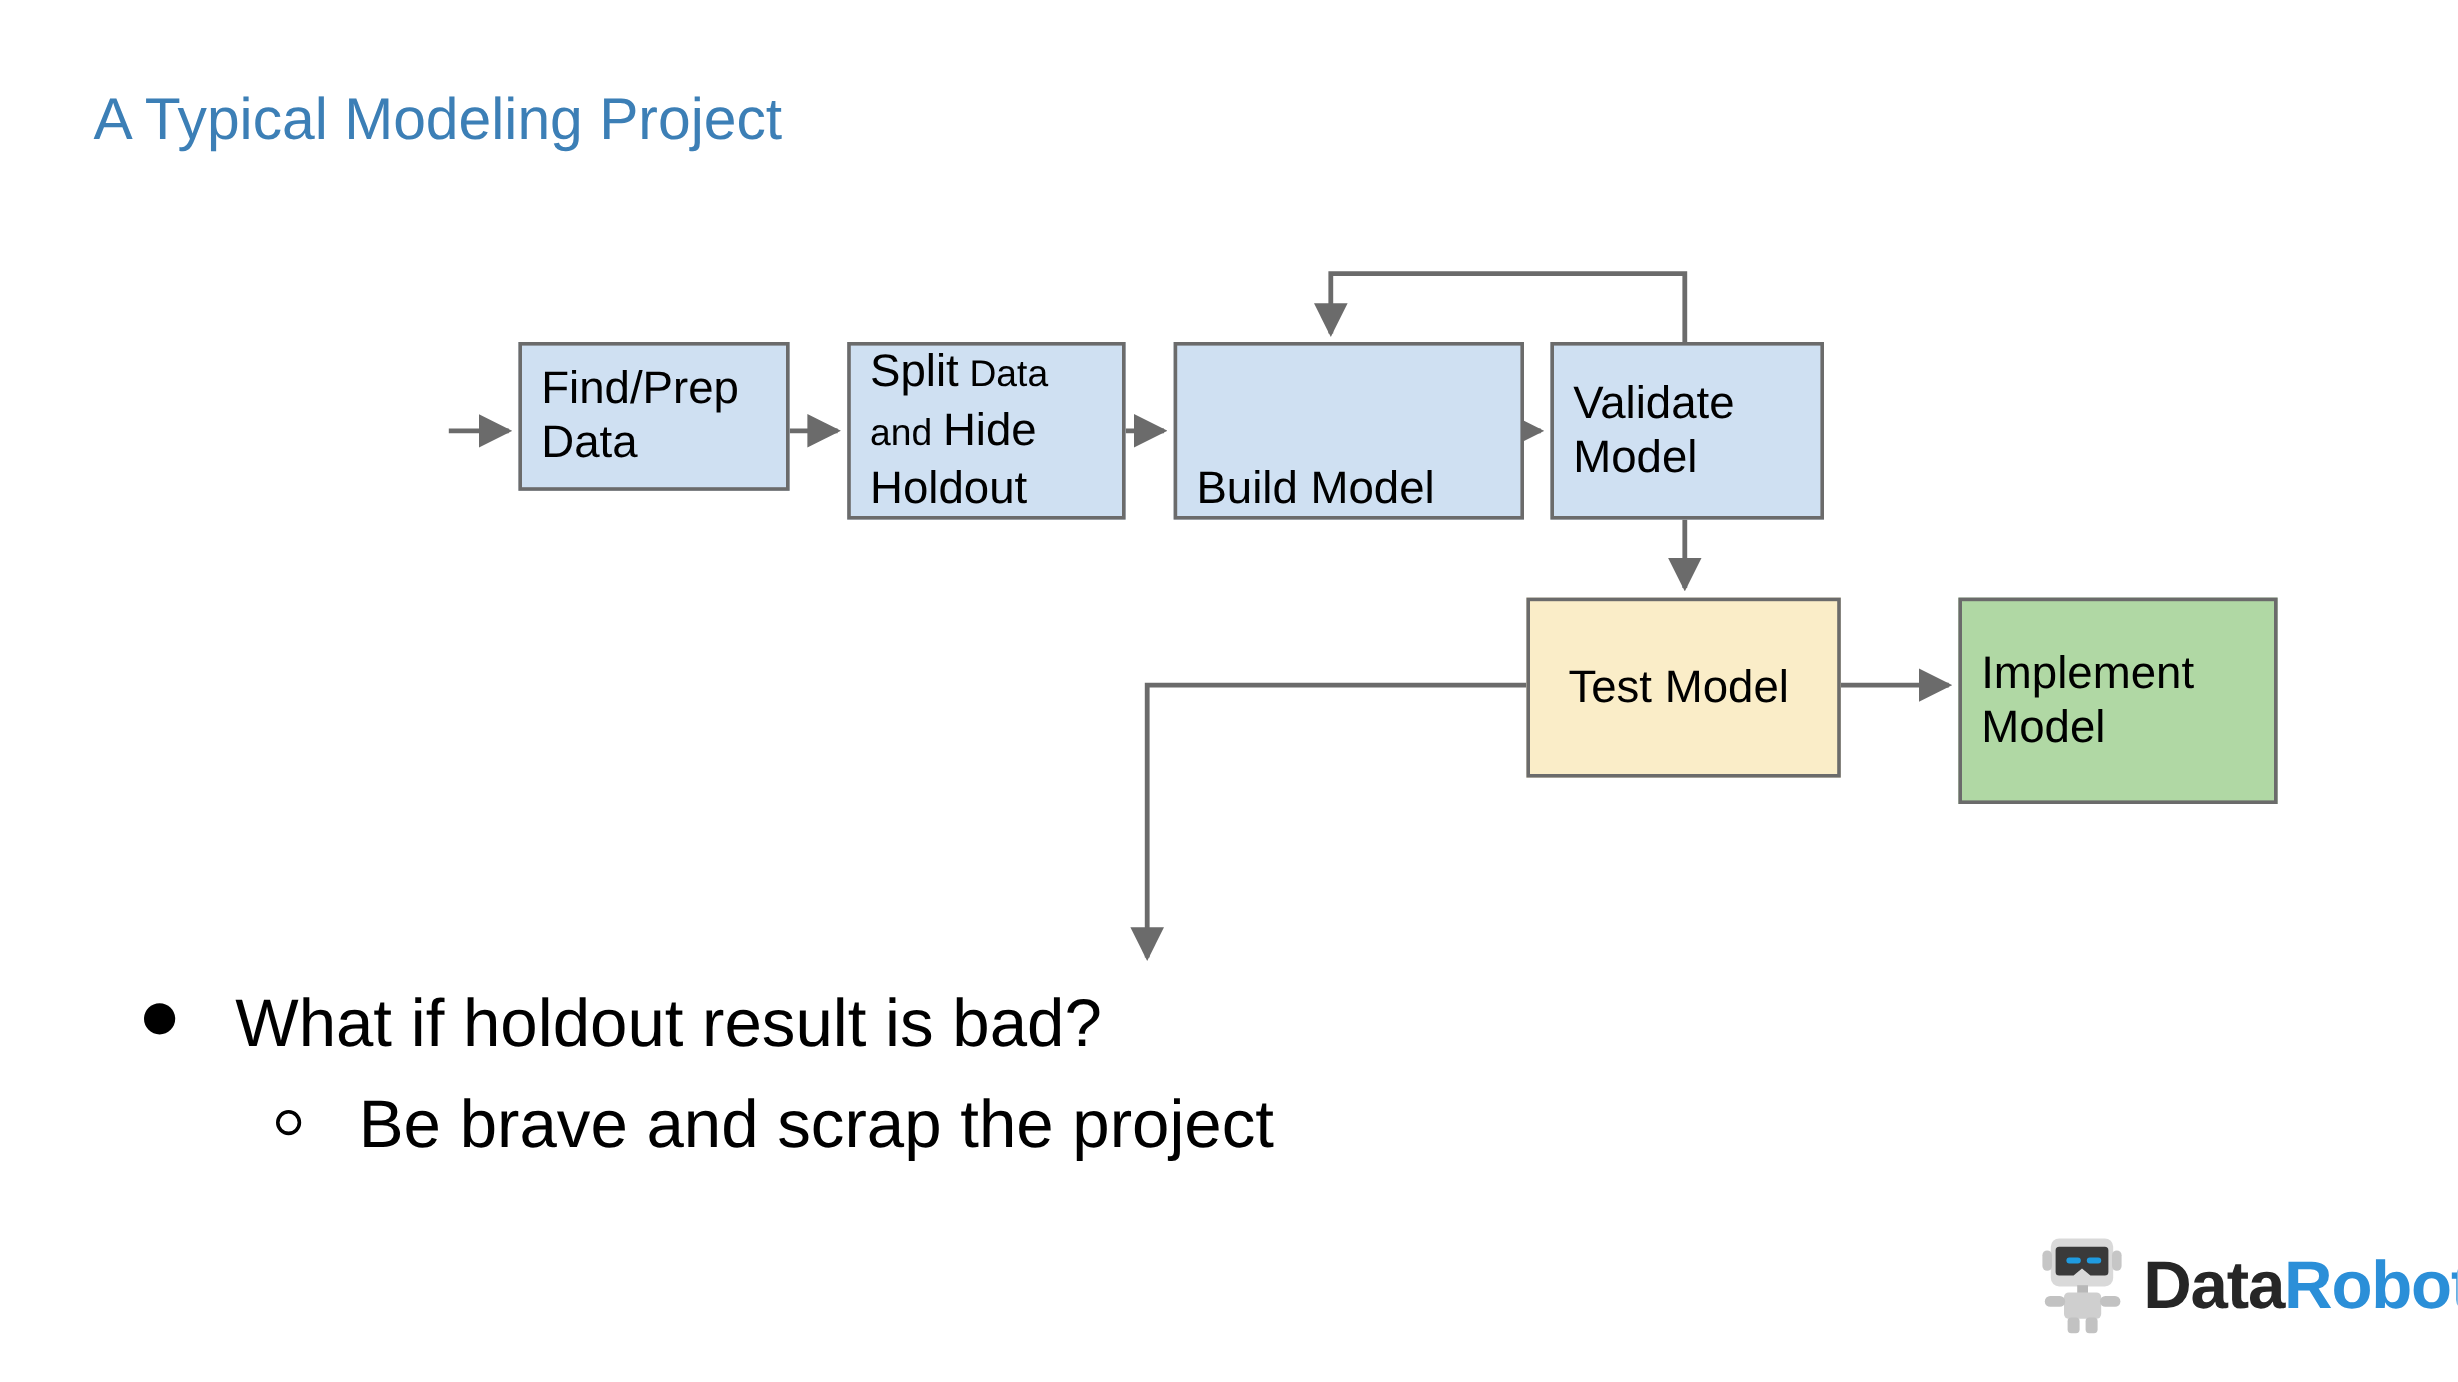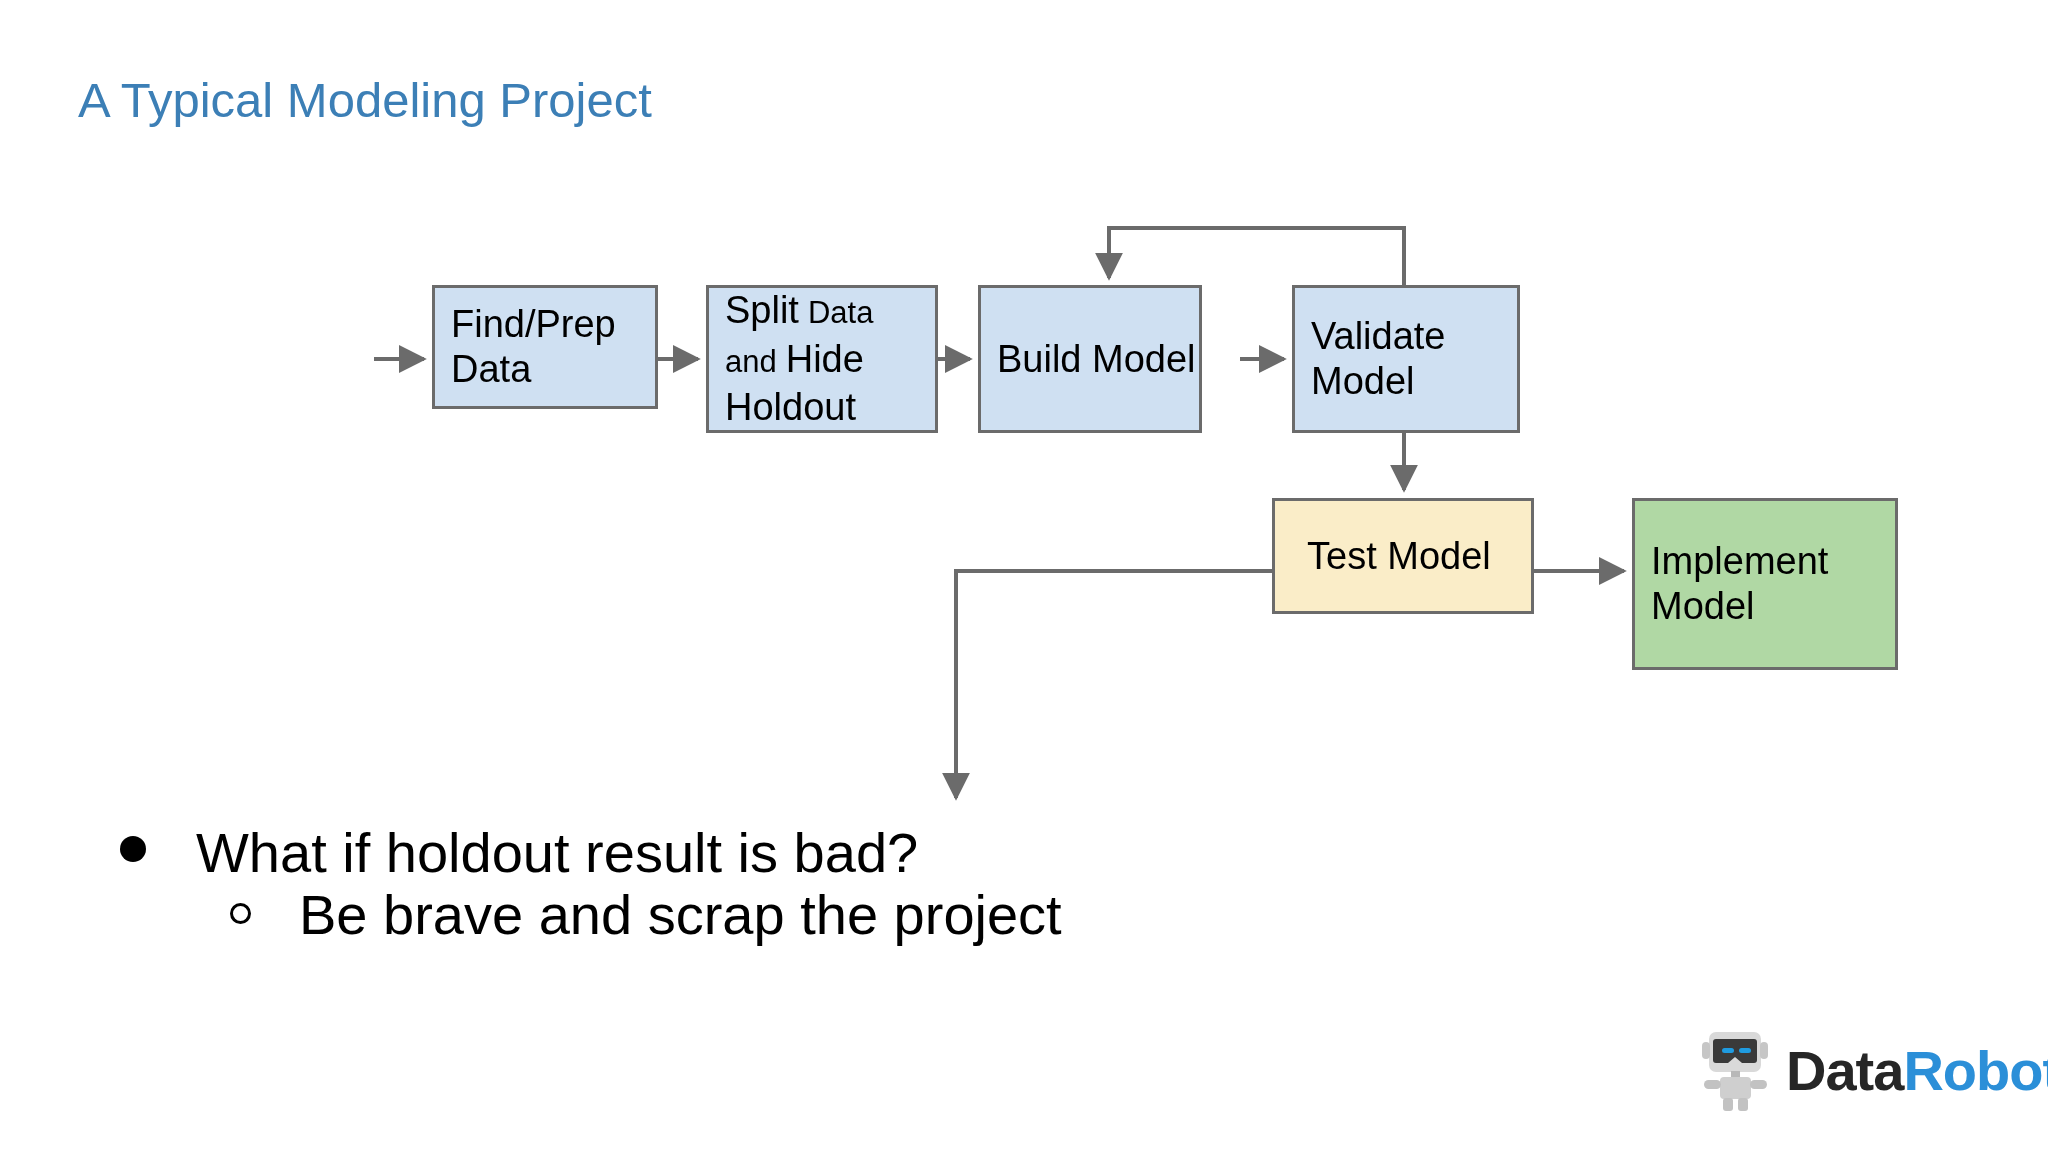--- a/index.html
+++ b/index.html
@@ -62,38 +62,38 @@
   .node.cream { background: #FAEDC8; }
   .node.green { background: #B0D8A4; }
 
   .t-lg { font-size: 38px; }
   .t-sm { font-size: 31px; }
 
   
   #node-identify        { left: 146px;  top: 285px; width: 228px; height: 148px; }
   #node-findprep        { left: 432px;  top: 285px; width: 226px; height: 124px; }
   #node-split           { left: 706px;  top: 285px; width: 232px; height: 148px; justify-content: space-between; }
-  #node-build           { left: 978px;  top: 285px; width: 224px; height: 148px; }
+  #node-build           { left: 978px;  top: 285px; width: 292px; height: 148px; justify-content: flex-end; }
   #node-validate        { left: 1292px; top: 285px; width: 228px; height: 148px; }
-  #node-test            { left: 1272px; top: 498px; width: 262px; height: 116px; padding-left: 32px; }
+  #node-test            { left: 1272px; top: 498px; width: 262px; height: 150px; padding-left: 32px; }
   #node-implement       { left: 1632px; top: 498px; width: 266px; height: 172px; }
 
   
   #bullet-list {
     position: absolute;
     left: 120px;
     top: 822px;
     width: 1500px;
   }
   .bullet-row {
     display: flex;
     align-items: baseline;
   }
   .bullet-row.level-1 { margin-left: 0px; }
-  .bullet-row.level-2 { margin-left: 110px; }
+  .bullet-row.level-2 { margin-left: 110px; margin-top: 22px; }
 
   .marker {
     flex: 0 0 auto;
     line-height: 1;
   }
   .marker-disc {
     width: 26px; height: 26px;
     border-radius: 50%;
     background: #000;
     margin-right: 50px;

